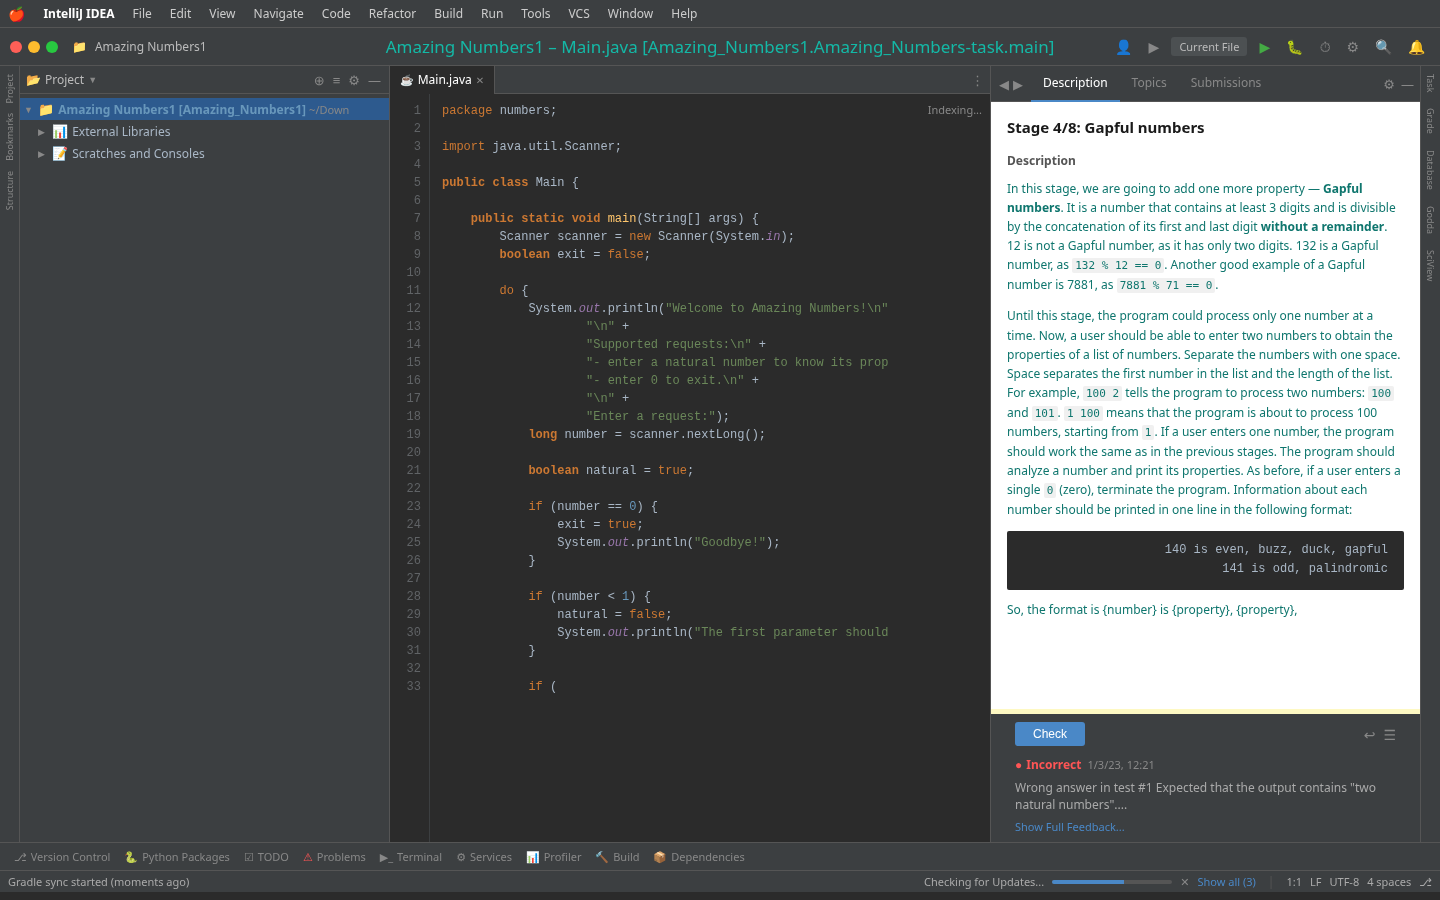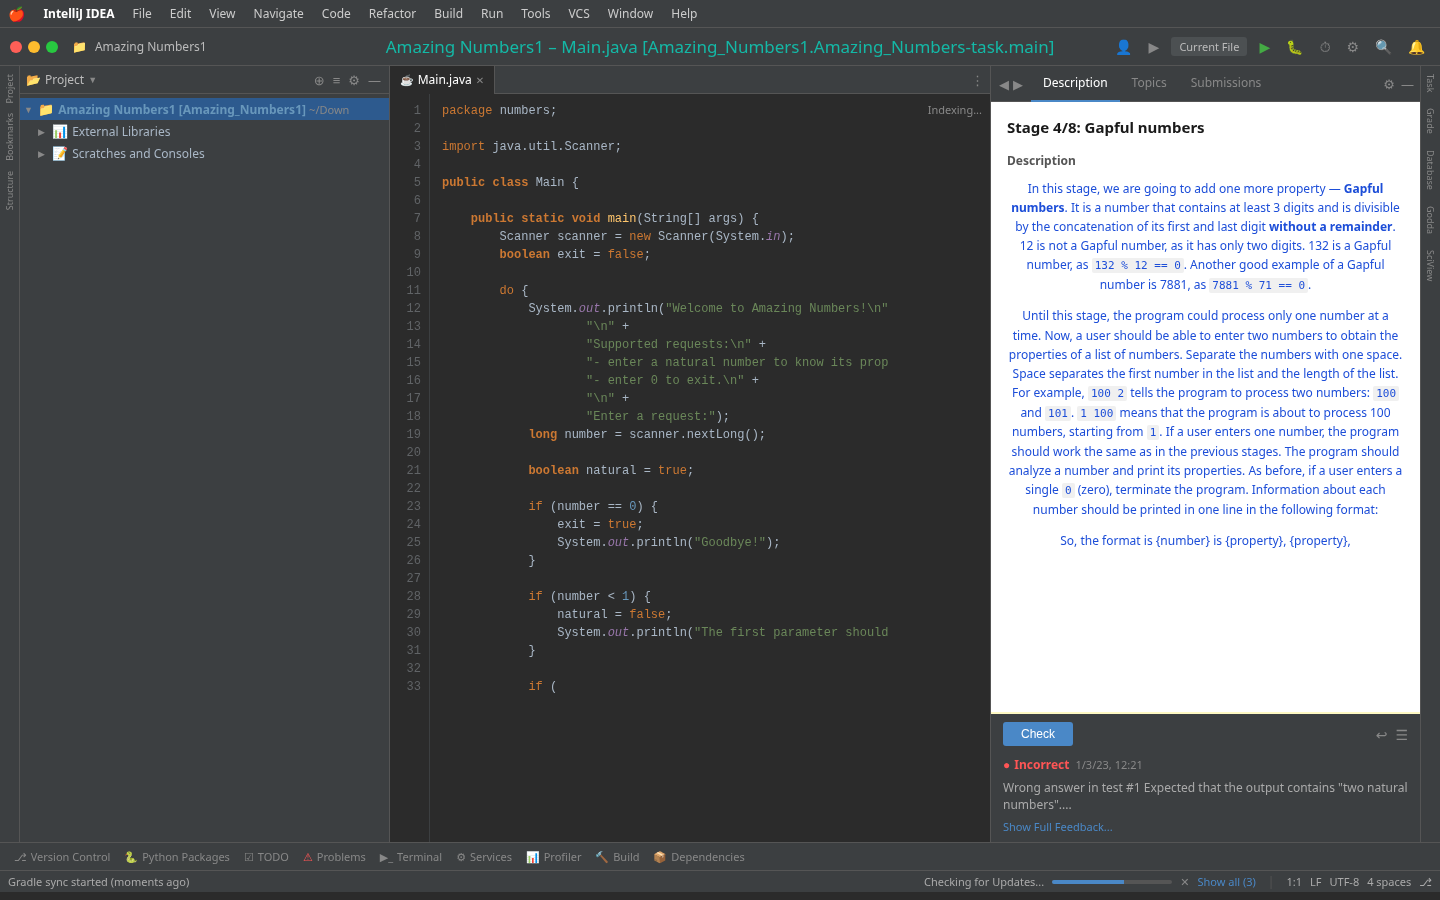--- a/index.html
+++ b/index.html
@@ -318,23 +318,22 @@
     }
     .desc-label {
       font-size: 12px;
       font-weight: bold;
       color: #555;
       margin-bottom: 10px;
     }
     .desc-text {
       font-size: 12px;
       line-height: 1.6;
-      color: #1d4ed8;
+      color: #0f766e;
       margin-bottom: 12px;
-      text-align: center;
     }
     .desc-text b { font-weight: bold; }
     .desc-text code {
       background: #f0f0f0;
       padding: 1px 3px;
       border-radius: 2px;
       font-family: monospace;
       font-size: 11px;
     }
     .code-block {
@@ -345,22 +344,22 @@
       padding: 10px 16px;
       margin: 10px 0;
       line-height: 1.6;
       border-radius: 2px;
       text-align: right;
     }
 
     
     .right-panel-bottom {
       background: #3c3f41;
-      border-top: 2px solid #fef9c3;
-      padding: 8px 12px;
+      border-top: 5px solid #fef9c3;
+      padding: 8px 24px;
     }
     .check-row {
       display: flex;
       align-items: center;
       gap: 8px;
       margin-bottom: 10px;
     }
     .check-btn {
       background: #4a88c7;
       color: #fff;
@@ -654,20 +653,24 @@
 
     <div class="right-panel-content">
       <div class="stage-title">Stage 4/8: Gapful numbers</div>
       <div class="desc-label">Description</div>
       <div class="desc-text">
         In this stage, we are going to add one more property — <b>Gapful numbers</b>. It is a number that contains at least 3 digits and is divisible by the concatenation of its first and last digit <b>without a remainder</b>. 12 is not a Gapful number, as it has only two digits. 132 is a Gapful number, as <code>132 % 12 == 0</code>. Another good example of a Gapful number is 7881, as <code>7881 % 71 == 0</code>.
       </div>
       <div class="desc-text">
         Until this stage, the program could process only one number at a time. Now, a user should be able to enter two numbers to obtain the properties of a list of numbers. Separate the numbers with one space. Space separates the first number in the list and the length of the list. For example, <code>100 2</code> tells the program to process two numbers: <code>100</code> and <code>101</code>. <code>1 100</code> means that the program is about to process 100 numbers, starting from <code>1</code>. If a user enters one number, the program should work the same as in the previous stages. The program should analyze a number and print its properties. As before, if a user enters a single <code>0</code> (zero), terminate the program. Information about each number should be printed in one line in the following format:
       </div>
+      <div class="code-block">
+        <div>140 is even, buzz, duck, gapful</div>
+        <div>141 is odd, palindromic</div>
+      </div>
       <div class="desc-text">So, the format is {number} is {property}, {property},</div>
     </div>
 
     <div class="right-panel-bottom">
       <div class="check-row">
         <button class="check-btn">Check</button>
         <div class="check-icons">
           <span class="ci">↩</span>
           <span class="ci">☰</span>
         </div>

